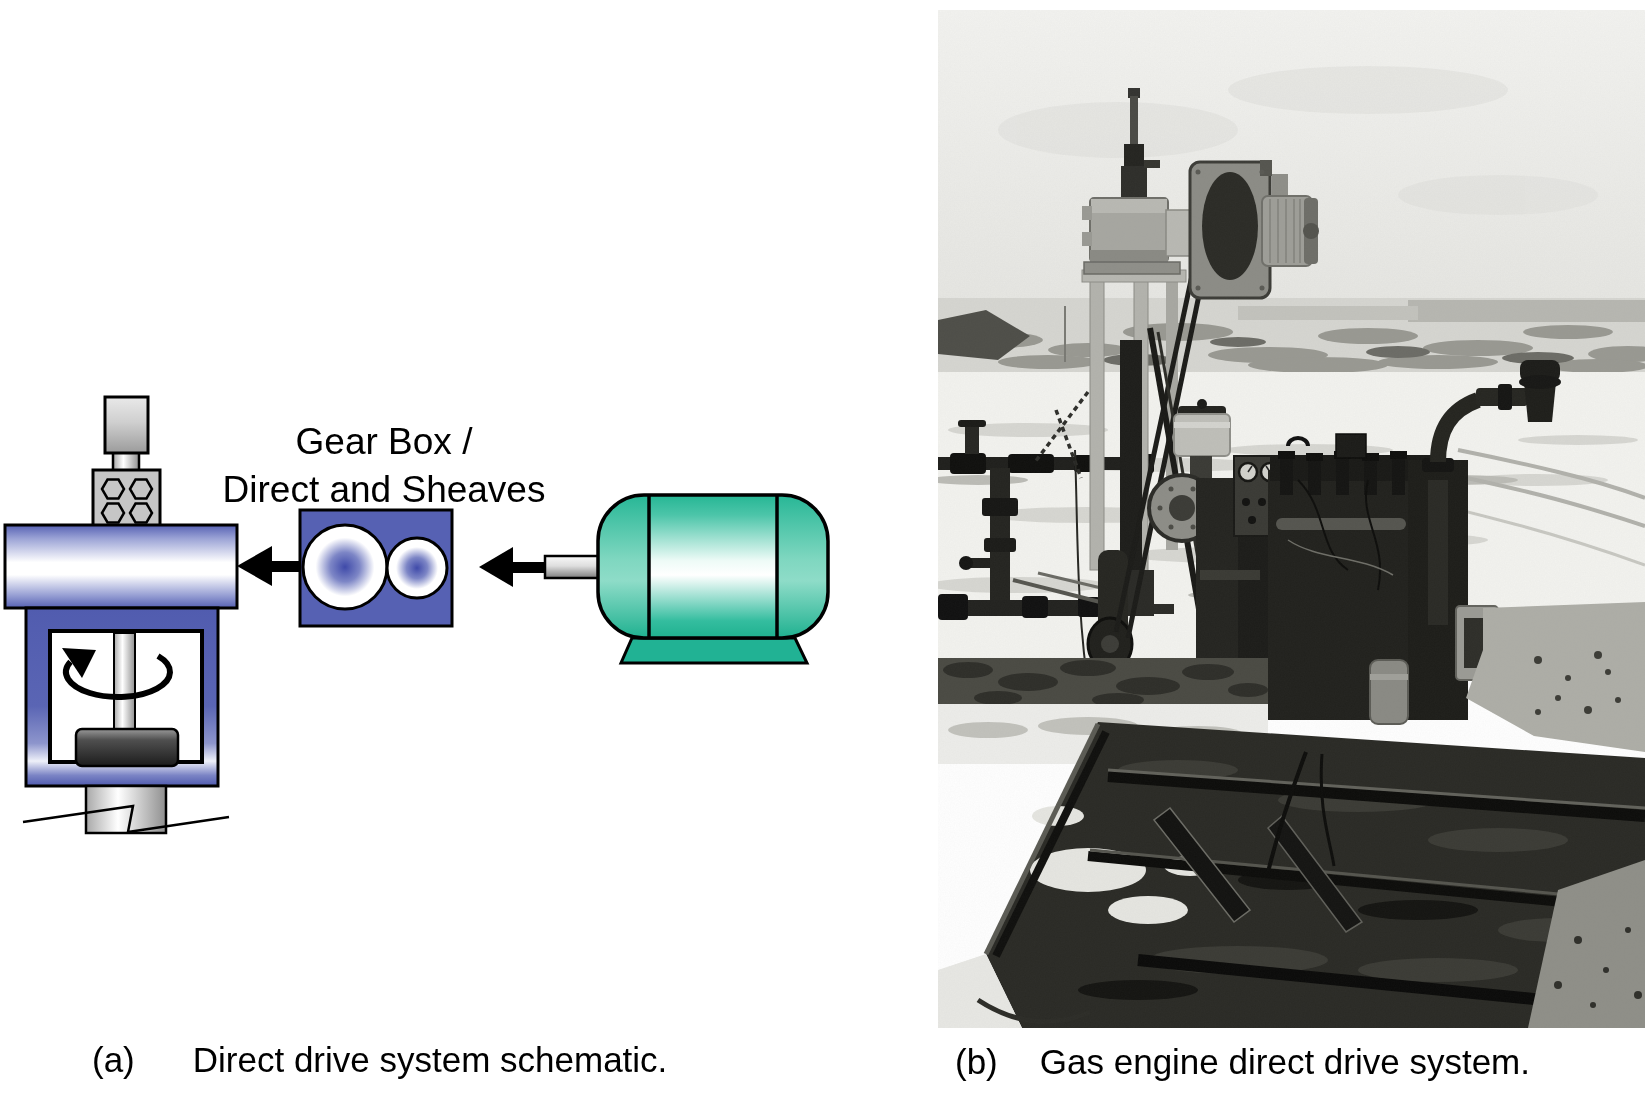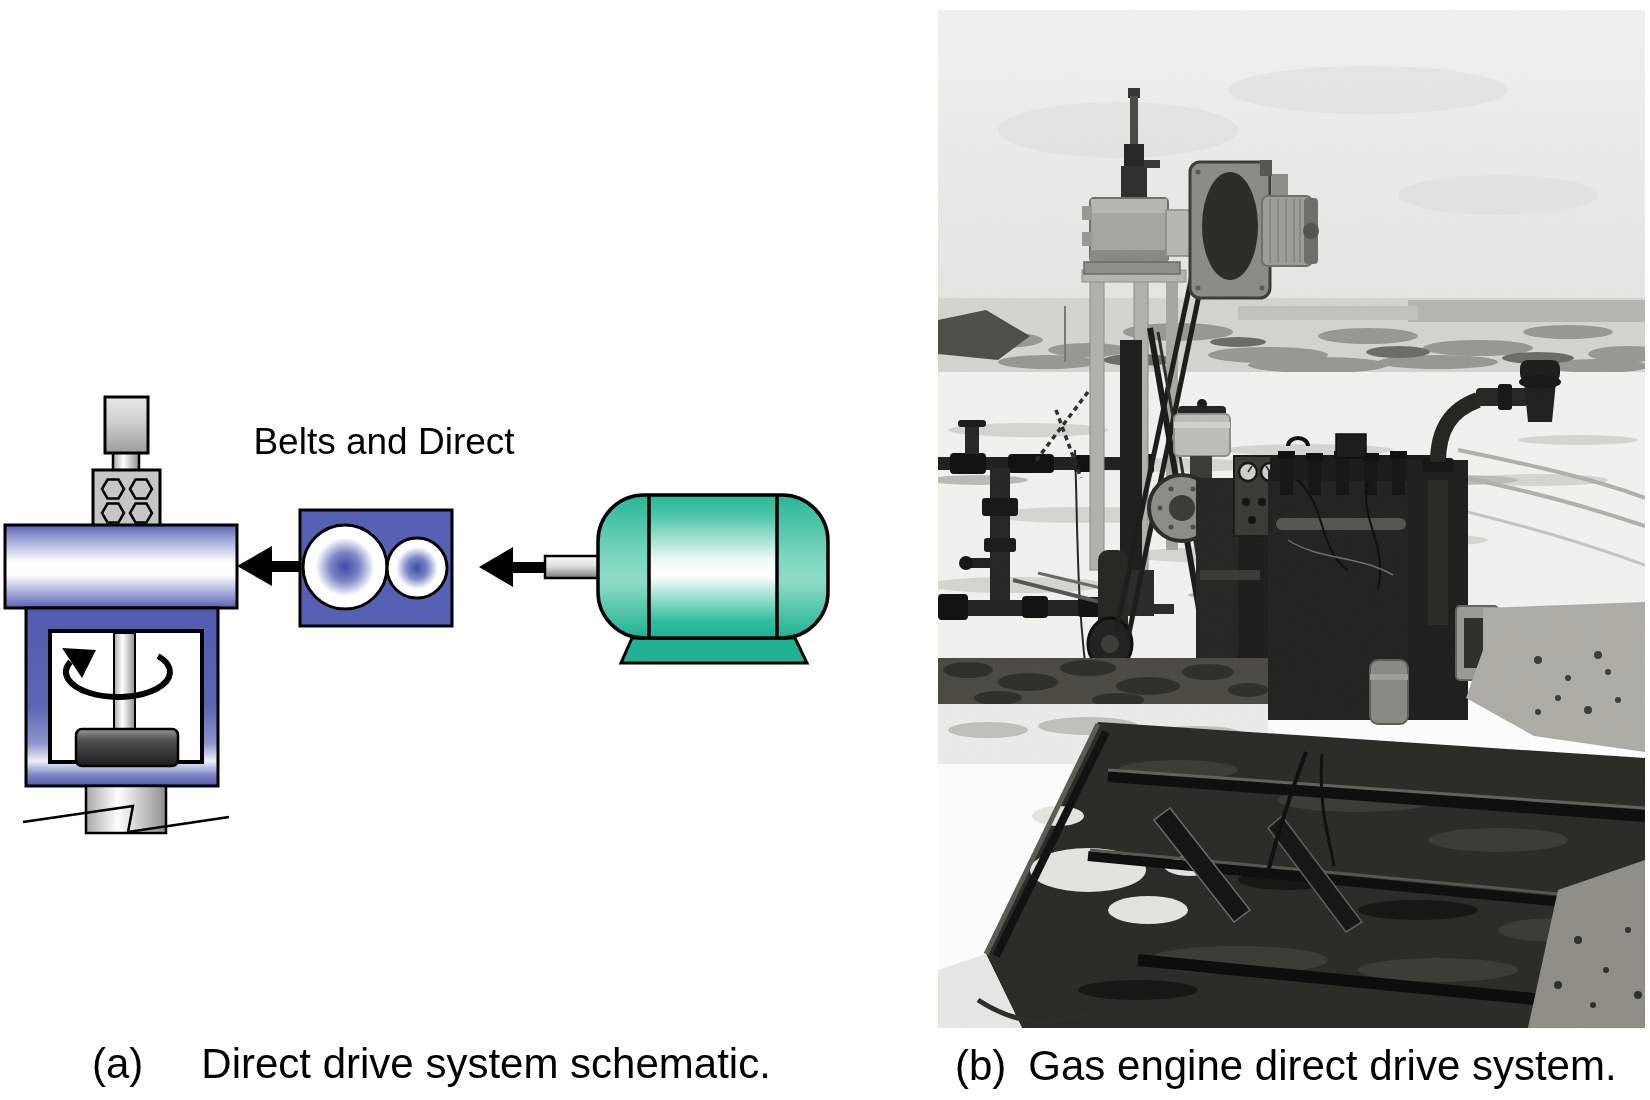--- a/index.html
+++ b/index.html
@@ -1,22 +1,22 @@
 <!DOCTYPE html>
 <html><head>
 <meta charset="utf-8">
 <style>
   html,body{margin:0;padding:0;background:#ffffff;}
   #canvas{position:relative;width:1650px;height:1100px;background:#ffffff;overflow:hidden;
           font-family:"Liberation Sans", sans-serif;}
   .abs{position:absolute;}
   .schem-label{position:absolute;color:#000;font-size:37px;line-height:48px;text-align:center;}
-  .caption{position:absolute;color:#000;font-size:42px;white-space:nowrap;}
+  .caption{position:absolute;color:#000;font-size:35px;white-space:nowrap;}
   .cap-text-a{margin-left:58px;}
-  .cap-text-b{margin-left:22px;}
+  .cap-text-b{margin-left:42px;}
 </style>
 </head>
 <body>
 
 <div id="canvas">
 
   <svg class="abs" style="left:0;top:390px" width="860" height="455" viewBox="0 390 860 455">
     <defs>
       <linearGradient id="gSilver" x1="0" y1="0" x2="0" y2="1">
         <stop offset="0" stop-color="#e9e9e9"></stop>
@@ -118,21 +118,22 @@
       <polygon points="632,638 795,638 807,663 621,663" fill="#21b294" stroke="#000" stroke-width="3"></polygon>
       <rect x="598" y="495" width="230" height="143" rx="46" fill="url(#gTealCap)"></rect>
       <rect x="649" y="495" width="128" height="143" fill="url(#gTealBody)"></rect>
       <line x1="649" y1="496" x2="649" y2="637" stroke="#000" stroke-width="3.5"></line>
       <line x1="777" y1="496" x2="777" y2="637" stroke="#000" stroke-width="3.5"></line>
       <rect x="598" y="495" width="230" height="143" rx="46" fill="none" stroke="#000" stroke-width="3.5"></rect>
     </g>
   </svg>
 
   <div class="schem-label" style="left:214px;top:418px;width:340px;">
-    <div>Belts and Direct</div>
+    <div>Gear Box /</div>
+    <div>Direct and Sheaves</div>
   </div>
 
   <svg class="abs" style="left:938px;top:10px" width="707" height="1018" viewBox="0 0 707 1018">
     <defs>
       <linearGradient id="skyG" x1="0" y1="0" x2="0" y2="1">
         <stop offset="0" stop-color="#f3f3f0"></stop>
           <stop offset="1" stop-color="#e6e6e2"></stop>
       </linearGradient>
       <filter id="grain" x="0" y="0" width="100%" height="100%">
         <feTurbulence type="fractalNoise" baseFrequency="0.8" numOctaves="2" result="n"></feTurbulence>

